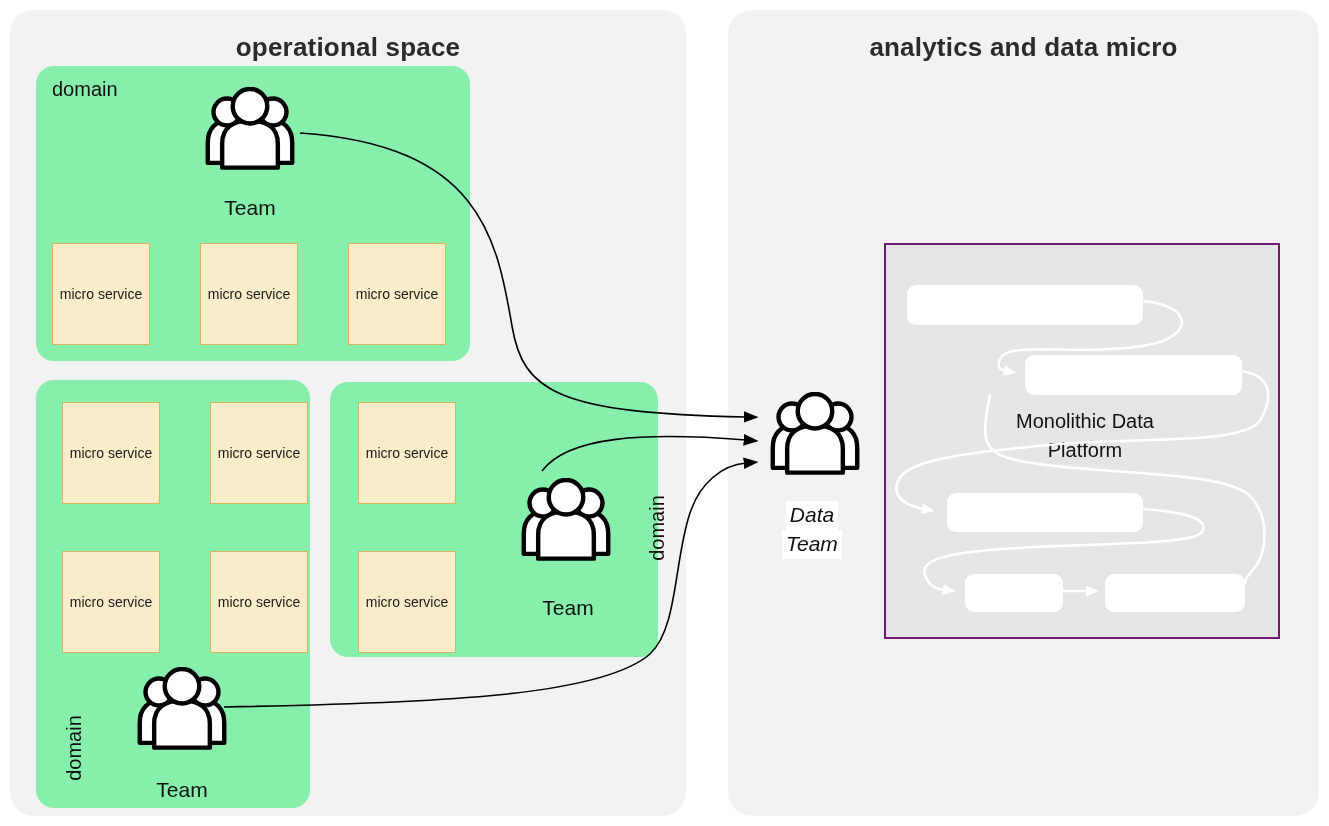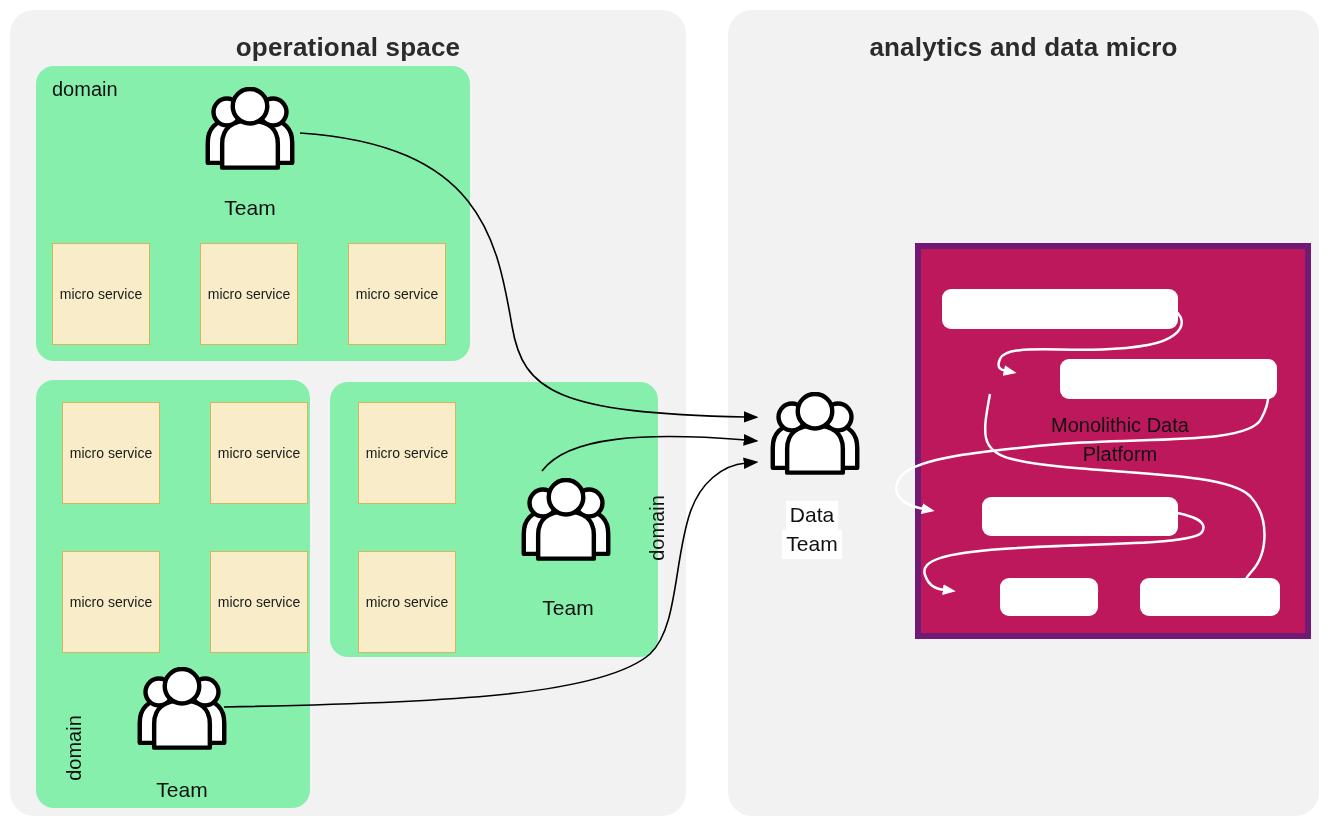--- a/index.html
+++ b/index.html
@@ -29,24 +29,24 @@
     display:flex;align-items:center;justify-content:center;text-align:center;
     font-size:14px;line-height:1.3;color:#1a1a1a;
   }
   .team-svg{position:absolute;width:96px;height:96px;}
   .team-label{position:absolute;width:120px;text-align:center;font-size:21px;color:#111;}
   #bottleneck-label{
     position:absolute;left:697px;top:360px;width:200px;text-align:center;
     font-size:22px;color:#d9685e;
   }
   #data-team-label{position:absolute;left:752px;top:501px;width:120px;text-align:center;font-size:21px;line-height:1.38;}
-  #data-team-label .chip{background:#ffffff;padding:0 4px;display:inline-block;}
+  #data-team-label .chip{background:#ffffff;padding:0 4px;display:inline-block;font-style:italic;}
   #platform{
     position:absolute;left:884px;top:243px;width:396px;height:396px;box-sizing:border-box;
-    background:#be185d;border:6px solid #701a75;margin-left:31px;
+    background:#e5e5e5;border:2px solid #701a75;
   }
   .component{position:absolute;background:#ffffff;border-radius:9px;}
   #comp-1{left:21px;top:40px;width:236px;height:40px;}
   #comp-2{left:139px;top:110px;width:217px;height:40px;}
   #comp-3{left:61px;top:248px;width:196px;height:39px;}
   #comp-4{left:79px;top:329px;width:98px;height:38px;}
   #comp-5{left:219px;top:329px;width:140px;height:38px;}
   #platform-label{
     position:absolute;left:99px;top:162px;width:200px;text-align:center;
     font-size:20px;line-height:1.45;color:#111;

